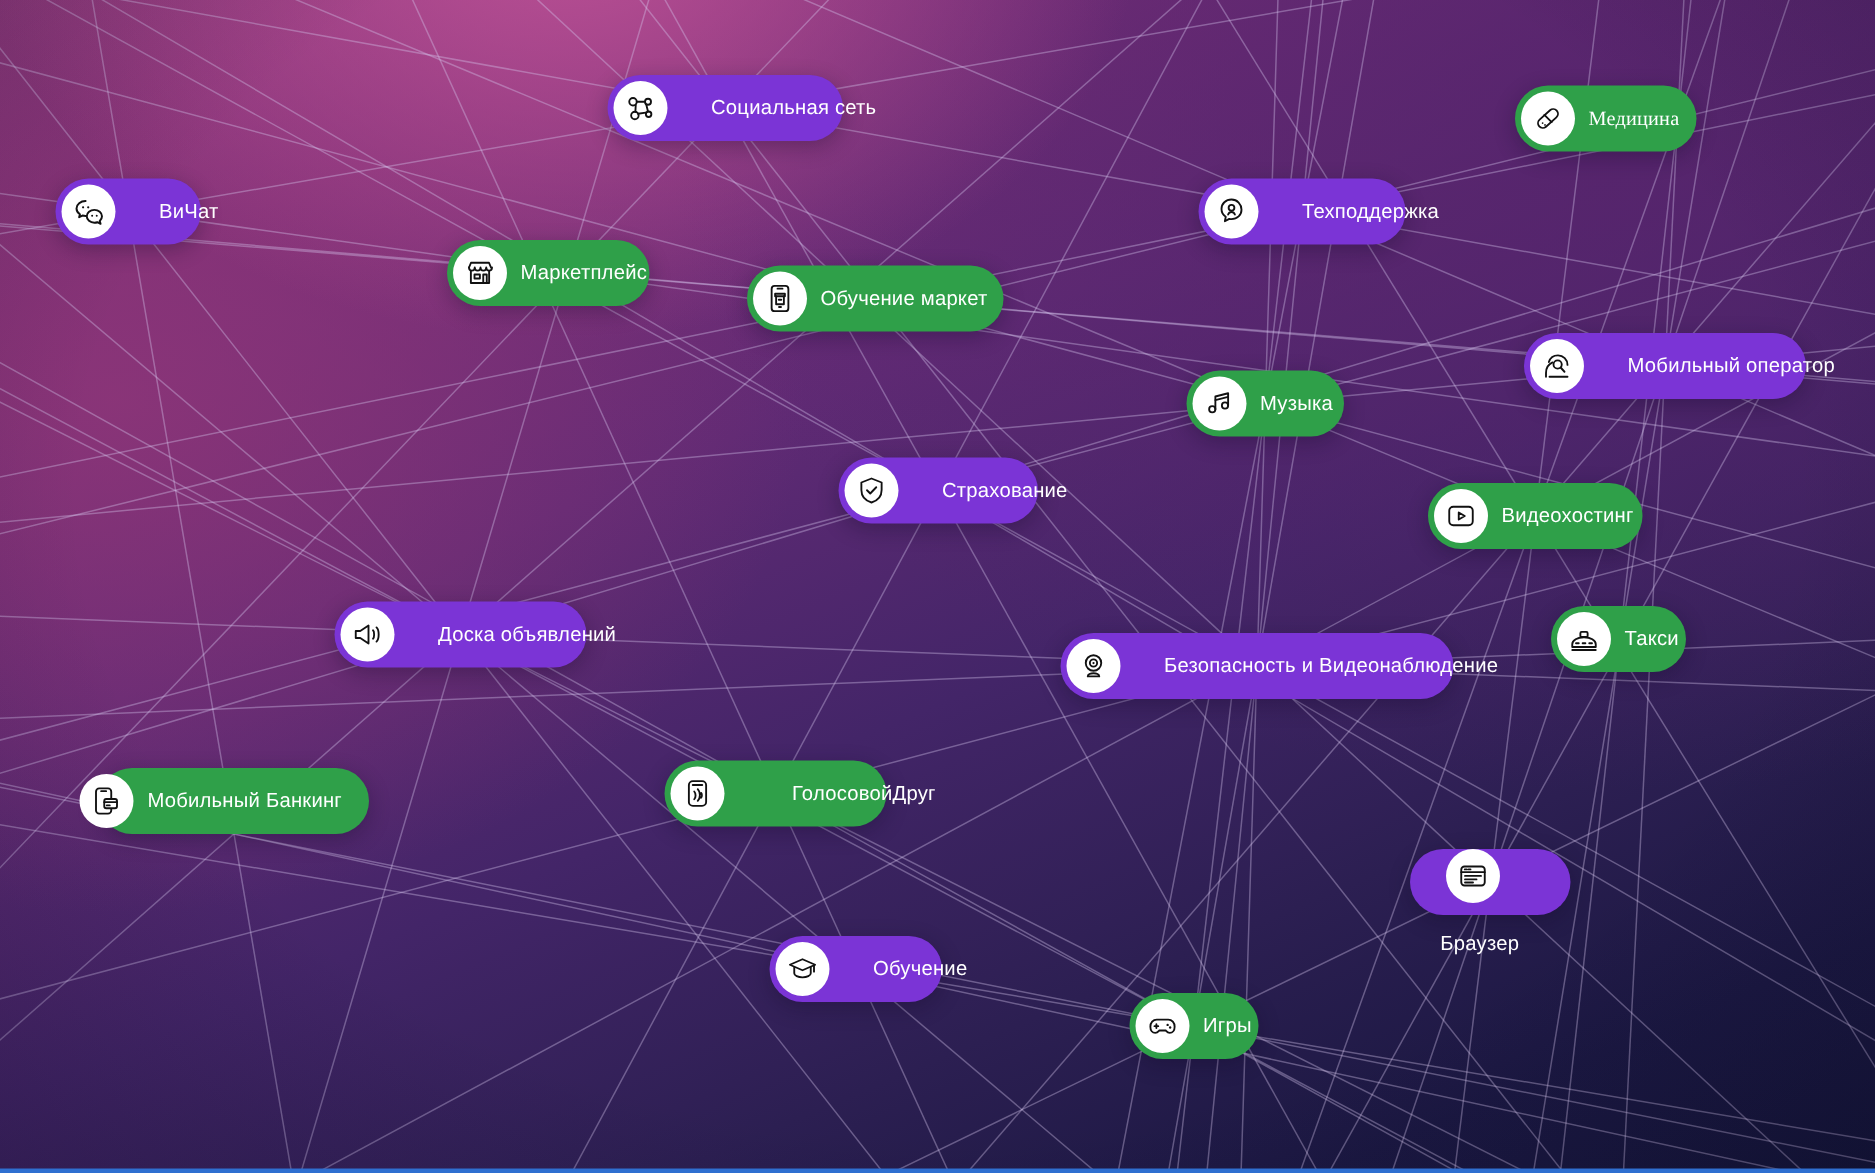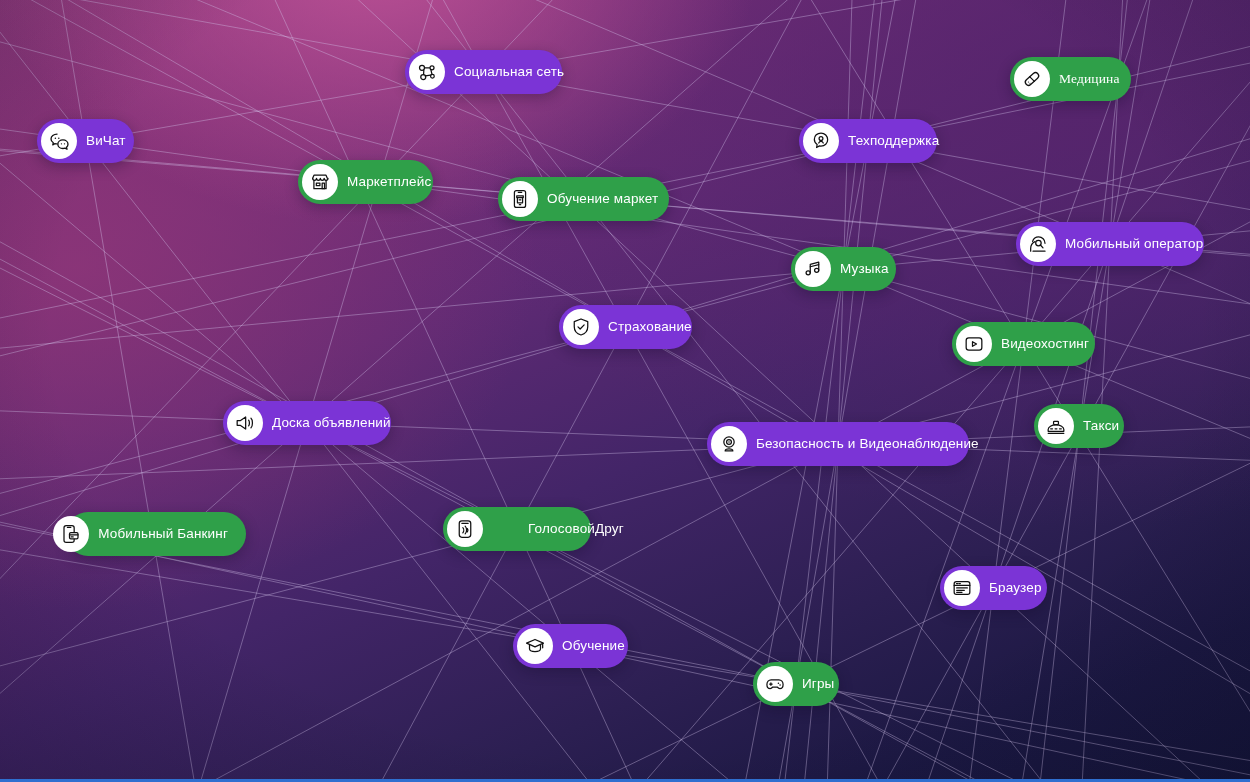--- a/index.html
+++ b/index.html
@@ -34,21 +34,21 @@
   .node {
     position:absolute;
     display:flex; align-items:center;
     height:44px;
     border-radius:22px;
     padding:0 18px 0 4px;
     box-shadow:0 4px 14px rgba(20,8,40,0.32);
     white-space:nowrap;
     user-select:none;
   }
-  .node.purple { background:#7b34d6; }
+  .node.purple { background:#7b34d6;gap:20px; }
   .node.green  { background:#2fa049; }
 
   .node .badge {
     width:36px; height:36px; flex:0 0 36px;
     border-radius:50%;
     background:#ffffff;
     display:flex; align-items:center; justify-content:center;
     margin-right:9px;
   }
   .node .badge svg { display:block; }
@@ -310,21 +310,21 @@
       <rect x="3.6" y="1.9" width="12.2" height="20.2" rx="2.6"></rect>
               <path d="M7.7 4.1h4"></path>
       <rect x="10.2" y="10.4" width="10.2" height="7.4" rx="1.6" fill="#fff"></rect>
       <path d="M10.2 12.9h10.2"></path>
               <path d="M12.2 15.5h2.4"></path>
             </g>
           </svg>
         </span>
         <span class="label">Мобильный Банкинг</span>
       </div>
-      <div class="node purple" style="left: 940px; top: 566px; width: 107px;">
+      <div class="node purple" style="left: 940px; top: 566px; width: 107px; flex-direction: column;">
         <span class="badge">
           <svg width="20" height="20" viewBox="0 0 24 24">
             <g stroke="#111" fill="none" stroke-width="1.5" stroke-linecap="round" stroke-linejoin="round">
       <rect x="2.6" y="4.4" width="18.8" height="15.2" rx="2.6"></rect>
       <path d="M2.6 8.9h18.8"></path>
               <path d="M5.4 6.7h1.6M8.4 6.7h1.6"></path>
       <path d="M5.6 11.9h12.8M5.6 14.7h9.2M5.6 17.2h6.4"></path>
             </g>
           </svg>
         </span>

